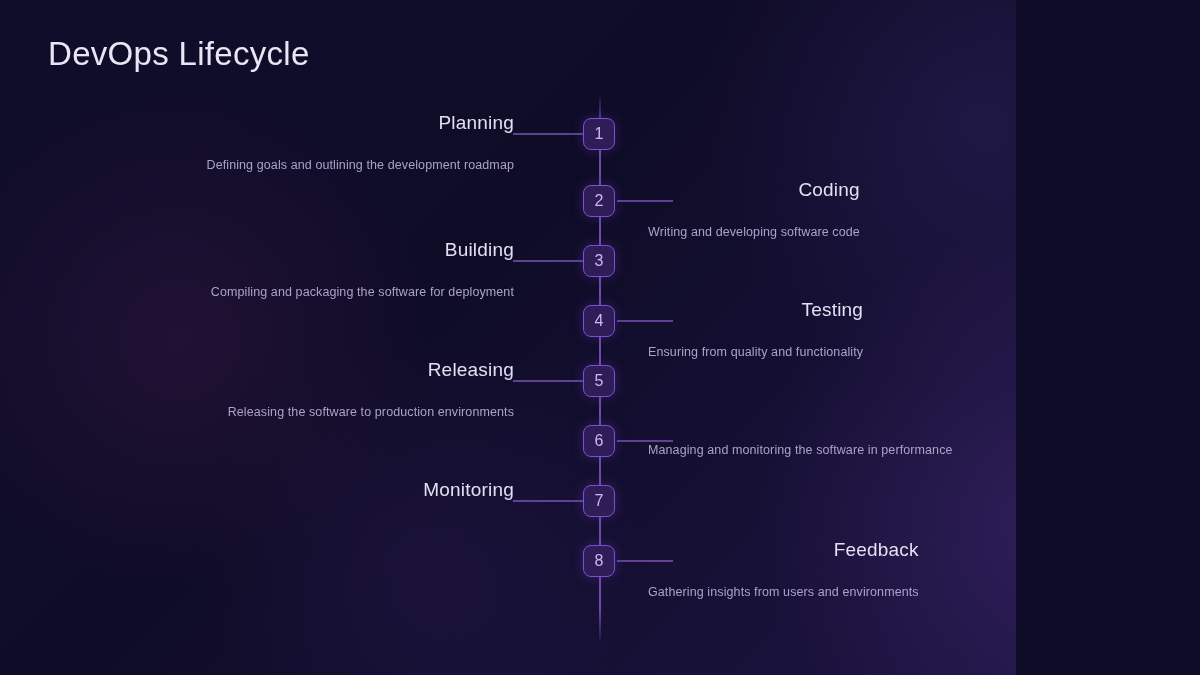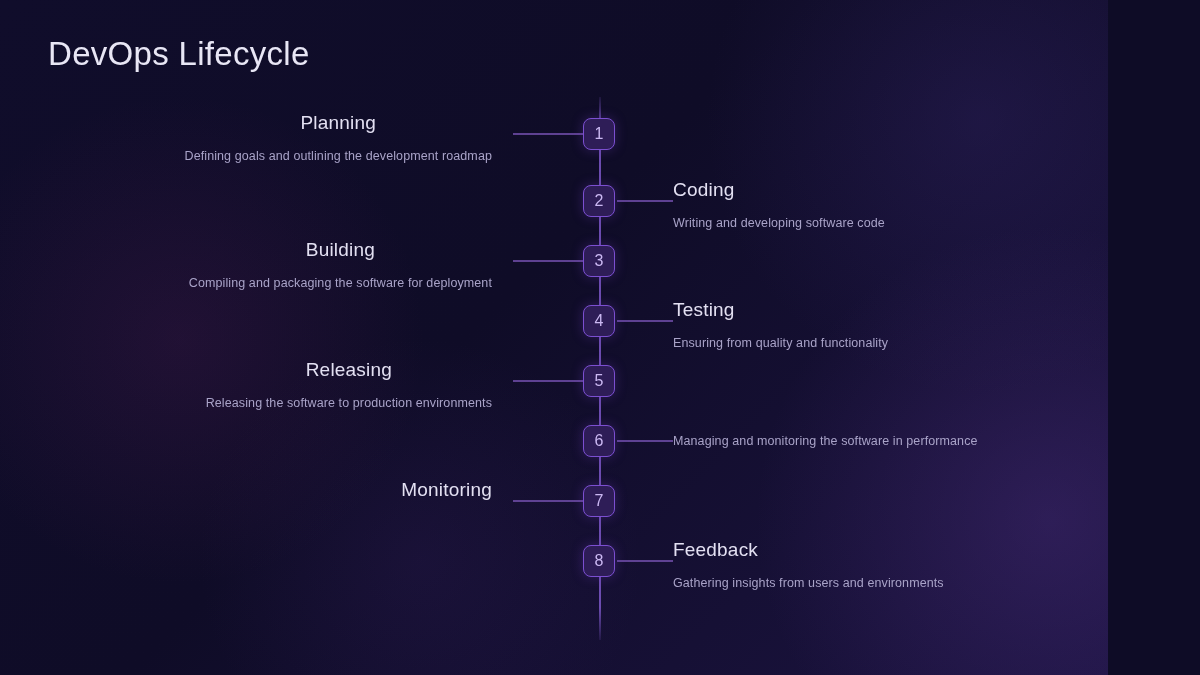--- a/index.html
+++ b/index.html
@@ -4,21 +4,21 @@
 <style>
   * { margin:0; padding:0; box-sizing:border-box; }
   html, body {
     width:1200px; height:675px;
     overflow:hidden;
     background:#0e0c26;
     font-family:"Liberation Sans", sans-serif;
   }
   .slide {
     position:relative;
-    width:1108px; height:675px;
+    width:1016px; height:675px;
     background:
       radial-gradient(circle 420px at 1050px 520px, rgba(86,52,140,0.35) 0%, rgba(86,52,140,0.0) 70%),
       radial-gradient(circle 380px at 980px 120px, rgba(60,44,120,0.28) 0%, rgba(60,44,120,0.0) 72%),
       radial-gradient(circle 340px at 180px 340px, rgba(120,40,110,0.17) 0%, rgba(120,40,110,0.0) 72%),
       radial-gradient(circle 300px at 420px 560px, rgba(70,40,120,0.16) 0%, rgba(70,40,120,0.0) 74%),
       linear-gradient(135deg, #100d2b 0%, #0f0c27 45%, #161035 75%, #1b1340 100%);
     overflow:hidden;
   }
 
   .page-title {
@@ -65,32 +65,32 @@
     position:absolute;
     top:-1px;
     height:1.5px;
     background:#6c4ba5;
     opacity:0.85;
   }
   .step.left  .connector { right:617px; width:70px; }
   .step.right .connector { left:617px;  width:56px; }
 
   .content { position:absolute; top:-22px; }
-  .step.left  .content { right:708px; text-align:center; }
-  .step.right .content { left:673px;  text-align:left; }
+  .step.left  .content { right:686px; text-align:right; }
+  .step.right .content { left:648px;  text-align:right; }
 
   .step-title {
     font-size:19px;
     font-weight:400;
     color:#e3e0f2;
     letter-spacing:0.2px;
     white-space:nowrap;
   }
   .step-desc {
-    margin-top:15px;
+    margin-top:24px;
     font-size:12.5px;
     font-weight:400;
     color:#a9a3c8;
     letter-spacing:0.1px;
     white-space:nowrap;
   }
 </style>
 </head>
 <body>
 

